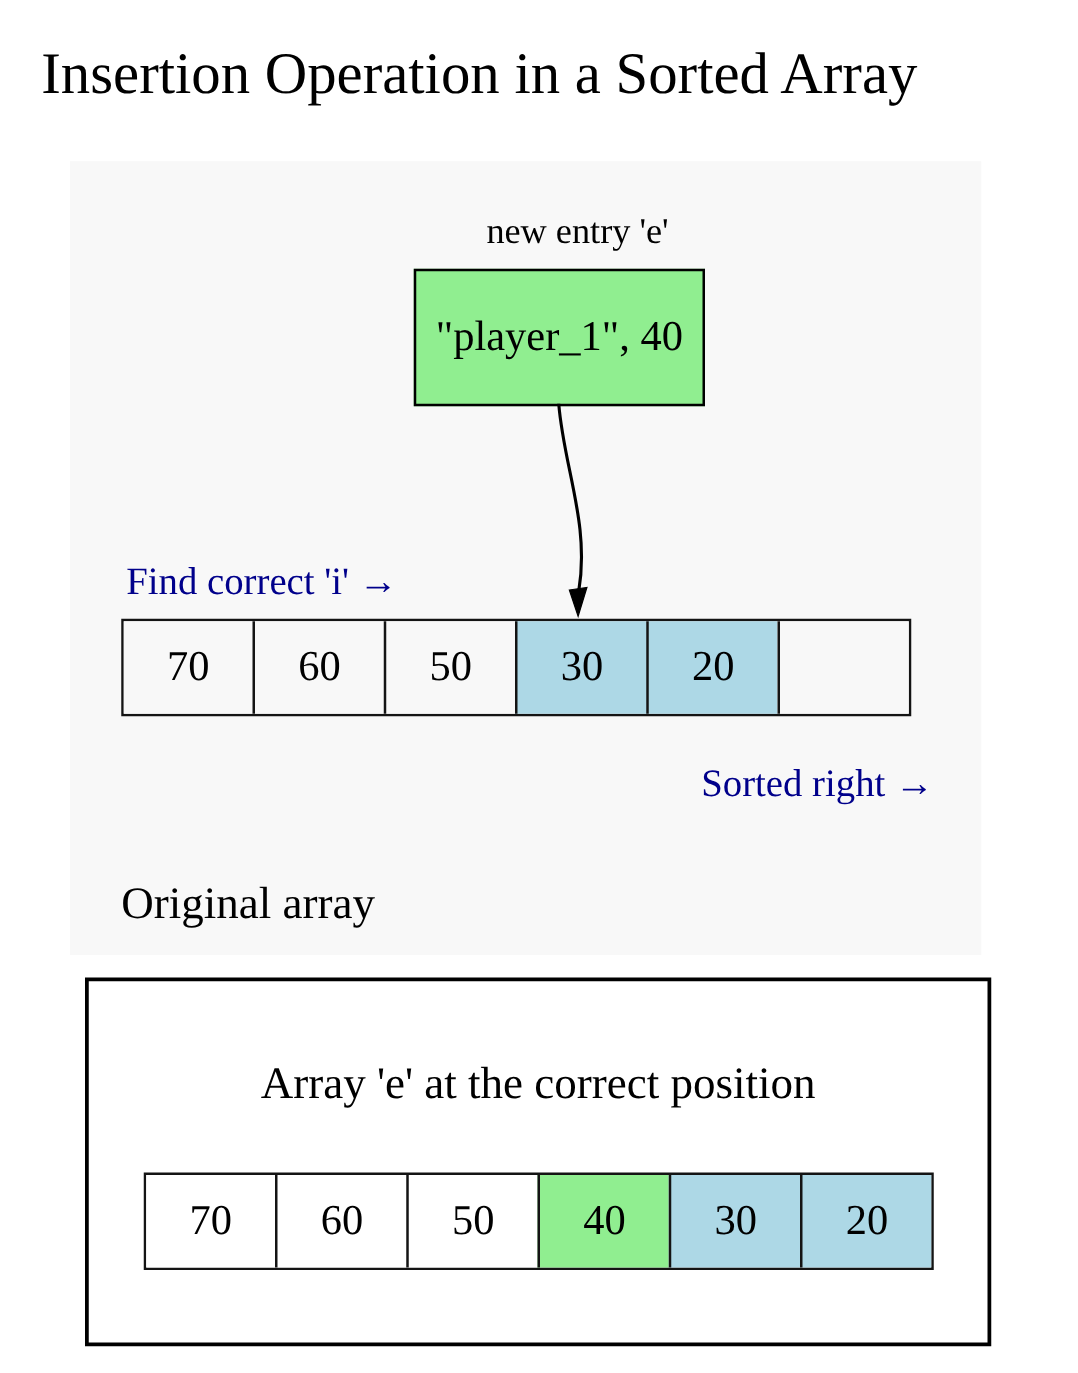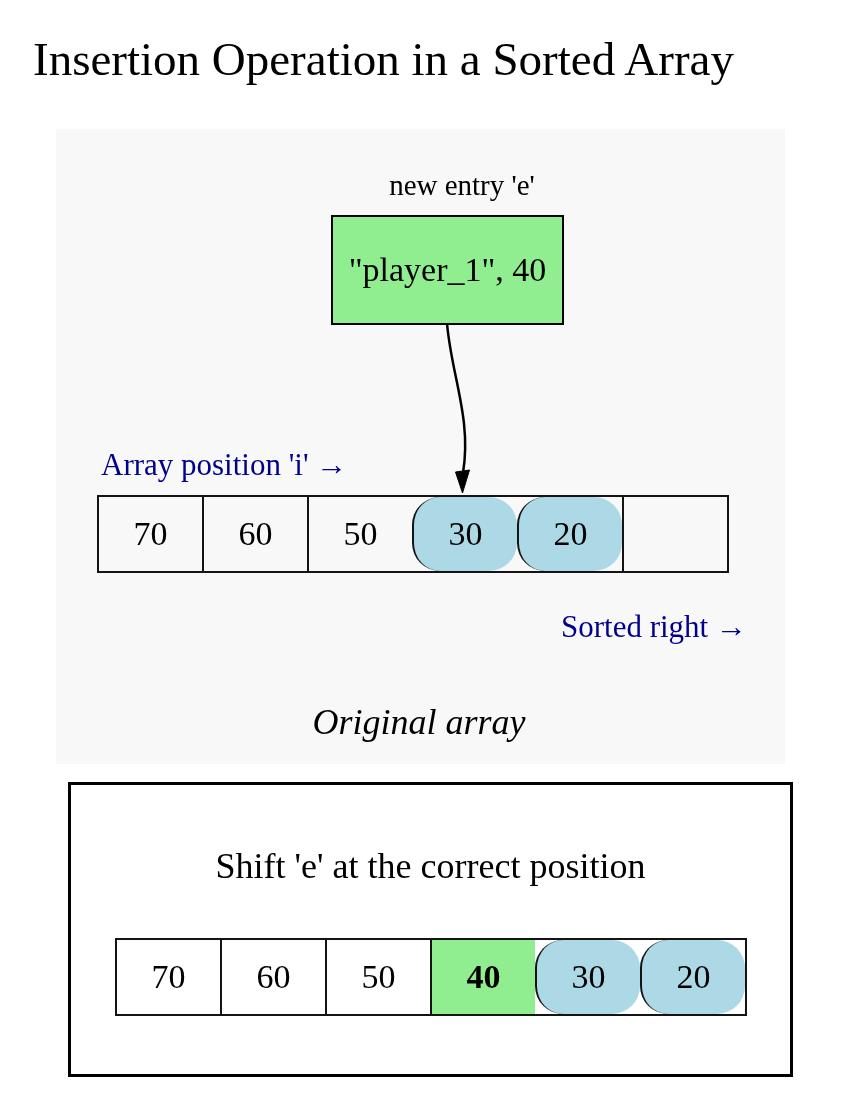--- a/index.html
+++ b/index.html
@@ -83,24 +83,22 @@
     top: 480px;
     font-size: 31px;
     color: var(--navy, #00008b);
     white-space: nowrap;
   }
   .caption-top {
     position: absolute;
     left: 41px;
     top: 572px;
     width: 644px;
-    text-align: center;
     font-size: 36px;
     white-space: nowrap;
-    font-style: italic;
   }
   
   .array-row {
     position: absolute;
     display: flex;
     border: 2px solid #141414;
   }
   .array-row .cell {
     width: 103px;
     height: 74px;
@@ -108,23 +106,23 @@
     align-items: center;
     justify-content: center;
     font-size: 34px;
     border-left: 2px solid #141414;
   }
   .array-row .cell:first-child { border-left: none; }
   .array-top { left: 41px; top: 366px; }
   .array-bottom { left: 44px; top: 153px; }
   .array-top .cell.fill-white  { background: var(--cluster-bg, #f8f8f8); }
   .array-bottom .cell.fill-white { background: #ffffff; }
-  .cell.fill-blue  { background: var(--blue, #add8e6); border-radius: 28px; }
+  .cell.fill-blue  { background: var(--blue, #add8e6); }
   .cell.fill-green { background: var(--green, #90ee90); }
-  .cell.bold { font-weight: 700; }
+  .cell.bold { font-weight: 400; }
   
   .cluster-bottom {
     position: absolute;
     left: 68px;
     top: 770px;
     width: 719px;
     height: 289px;
     background: #ffffff;
     border: 3px solid #000000;
   }
@@ -149,39 +147,39 @@
 
     <div class="new-entry-label">new entry 'e'</div>
 
     <div class="new-entry-node">"player_1", 40</div>
 
     <svg class="arrow-svg" viewBox="0 0 729 635" xmlns="http://www.w3.org/2000/svg">
       <path d="M 391 194 C 395 245, 416 290, 407 344" fill="none" stroke="#000000" stroke-width="2.5"></path>
       <polygon points="399.5,343 413.5,341 406.5,364" fill="#000000" stroke="#000000"></polygon>
     </svg>
 
-    <div class="find-label">Array position 'i' →</div>
+    <div class="find-label">Find correct 'i' →</div>
 
     <div class="array-row array-top">
         <div class="cell fill-white">70</div>
         <div class="cell fill-white">60</div>
         <div class="cell fill-white">50</div>
         <div class="cell fill-blue">30</div>
         <div class="cell fill-blue">20</div>
         <div class="cell fill-white"></div>
       </div>
 
     <div class="shift-label">Sorted right →</div>
 
     <div class="caption-top">Original array</div>
   </div>
 
   <div class="cluster-bottom">
 
-    <div class="caption-bottom">Shift 'e' at the correct position</div>
+    <div class="caption-bottom">Array 'e' at the correct position</div>
 
     <div class="array-row array-bottom">
         <div class="cell fill-white">70</div>
         <div class="cell fill-white">60</div>
         <div class="cell fill-white">50</div>
         <div class="cell fill-green bold">40</div>
         <div class="cell fill-blue">30</div>
         <div class="cell fill-blue">20</div>
       </div>
   </div>

